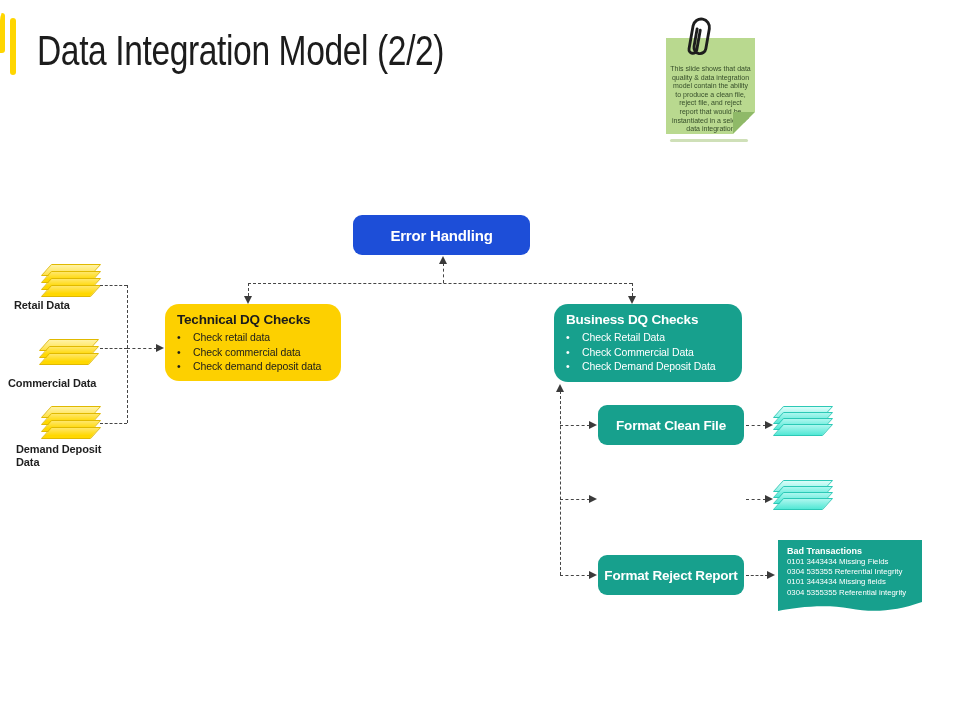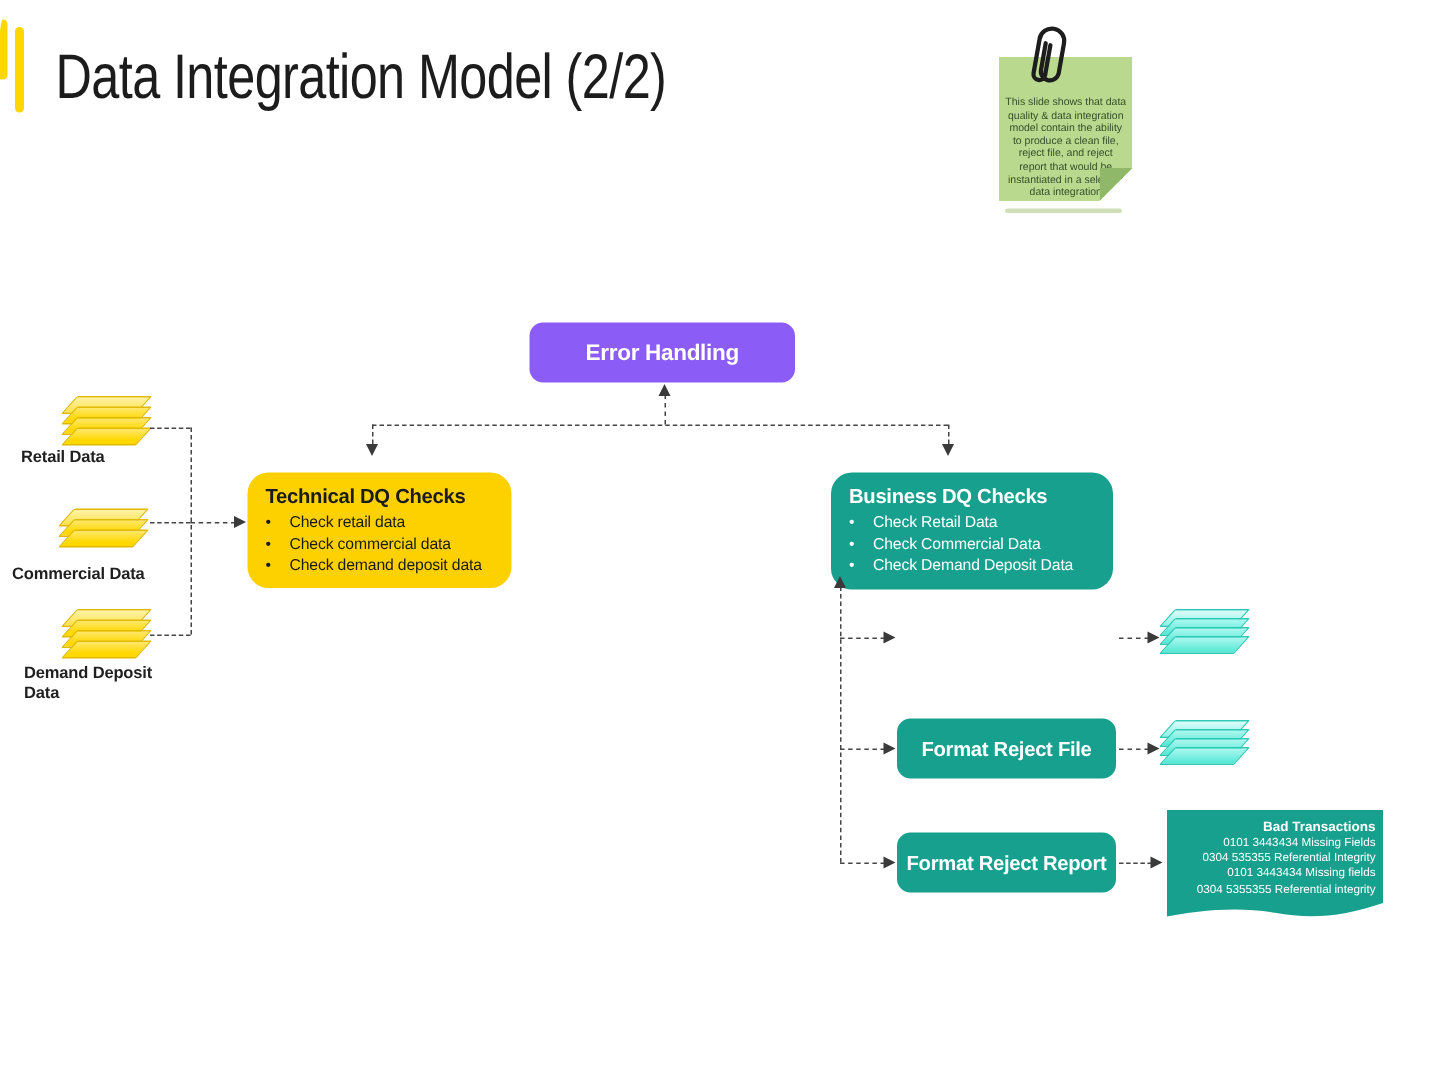--- a/index.html
+++ b/index.html
@@ -32,24 +32,24 @@
     position:absolute; left:670px; top:139px; width:78px; height:3px;
     background:#cfe0b8; border-radius:2px;
   }
   .clip-svg { position:absolute; left:685px; top:16px; transform:rotate(10deg); }
   
   .pill {
     position:absolute; border-radius:9px; color:#ffffff; font-weight:bold;
     display:flex; align-items:center; justify-content:center;
     letter-spacing:-0.2px;
   }
-  .dark-teal { background:#8b5cf6; }
+  .dark-teal { background:#1d4ed8; }
   .teal { background:#17a08d; }
   
-  .checks { position:absolute; border-radius:14px; padding:8px 8px 10px 12px; box-sizing:border-box;margin-top:11px; }
+  .checks { position:absolute; border-radius:14px; padding:8px 8px 10px 12px; box-sizing:border-box; }
   .checks h3 { margin:0 0 3px 0; font-size:13.5px; letter-spacing:-0.2px; }
   .checks .row { display:flex; font-size:10.5px; line-height:14.5px; letter-spacing:-0.1px; }
   .checks .row .b { width:16px; flex:none; }
   .checks.yellow { background:#fdd000; color:#1b1b1b; }
   .checks.green  { background:#17a08d; color:#ffffff; }
   
   .dh { position:absolute; height:0; border-top:1px dashed #454545; }
   .dv { position:absolute; width:0; border-left:1px dashed #454545; }
   .arr { position:absolute; width:0; height:0; }
   .arr.right { border-top:4.5px solid transparent; border-bottom:4.5px solid transparent; border-left:8px solid #3a3a3a; }
@@ -63,21 +63,21 @@
   }
   .stack.y .layer { background:linear-gradient(180deg,#ffe76b 0%,#ffd800 75%); border-color:#e0b900; }
   .stack.y .layer.top { background:linear-gradient(180deg,#fff3a6,#ffe14a); }
   .stack.c .layer { background:linear-gradient(180deg,#aef7ef,#52e8d5); border-color:#2cc9b6; }
   .stack.c .layer.top { background:linear-gradient(180deg,#dcfdf9,#8df2e6); }
   .src-label {
     position:absolute; font-size:11px; font-weight:bold; color:#1f1f1f;
     text-align:left; line-height:13px; letter-spacing:-0.1px;
   }
   
-  .bt { position:absolute; left:778px; top:540px; width:144px;text-align:right; }
+  .bt { position:absolute; left:778px; top:540px; width:144px; }
   .bt-body { background:#17a08d; color:#ffffff; padding:6px 5px 0 9px; height:58px; box-sizing:border-box; }
   .bt-body h4 { margin:0 0 1px 0; font-size:9px; letter-spacing:0; }
   .bt-body .ln { font-size:7.8px; line-height:10.2px; white-space:nowrap; }
   .bt-wave { display:block; }
   
   .footer {
     position:absolute; left:0; right:0; top:697px; text-align:center;
     font-size:13px; color:#a9a9a9; letter-spacing:0.1px;
   }
 </style>
@@ -175,22 +175,22 @@
 
   <div class="dv" style="left:560px; top:391px; height:184px;"></div>
   <div class="arr up" style="left:556px; top:384px;"></div>
   <div class="dh" style="left:560px; top:425px; width:30px;"></div>
   <div class="arr right" style="left:589px; top:420.5px;"></div>
   <div class="dh" style="left:560px; top:499px; width:30px;"></div>
   <div class="arr right" style="left:589px; top:494.5px;"></div>
   <div class="dh" style="left:560px; top:575px; width:30px;"></div>
   <div class="arr right" style="left:589px; top:570.5px;"></div>
 
-  <div class="pill teal" style="left:598px; top:479px; width:146px; height:40px; font-size:13.5px;">
-    <span>Format Reject File</span>
+  <div class="pill teal" style="left:598px; top:405px; width:146px; height:40px; font-size:13.5px;">
+    <span>Format Clean File</span>
   </div>
   <div class="pill teal" style="left:598px; top:555px; width:146px; height:40px; font-size:13.5px;">
     <span>Format Reject Report</span>
   </div>
 
   <div class="dh" style="left:746px; top:425px; width:20px;"></div>
   <div class="arr right" style="left:765px; top:420.5px;"></div>
   <div class="dh" style="left:746px; top:499px; width:20px;"></div>
   <div class="arr right" style="left:765px; top:494.5px;"></div>
   <div class="dh" style="left:746px; top:575px; width:22px;"></div>

